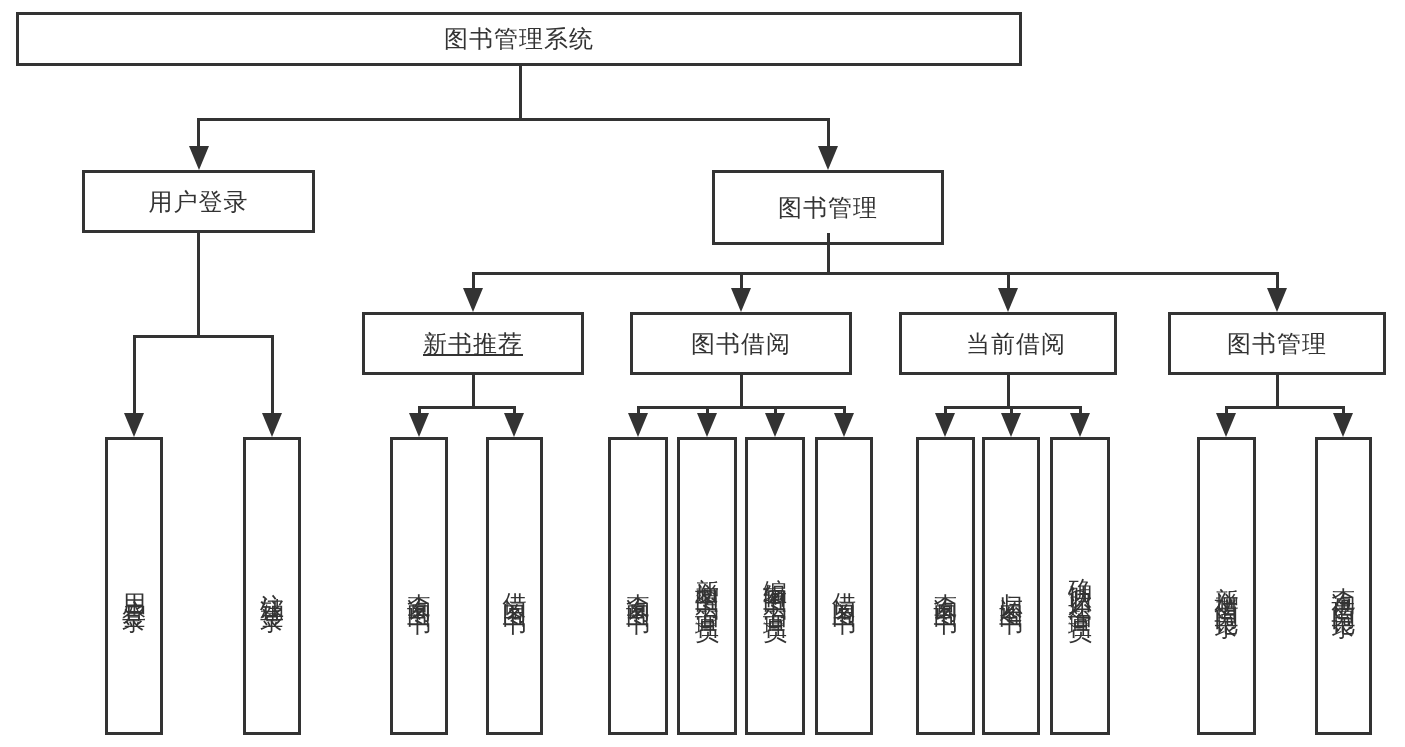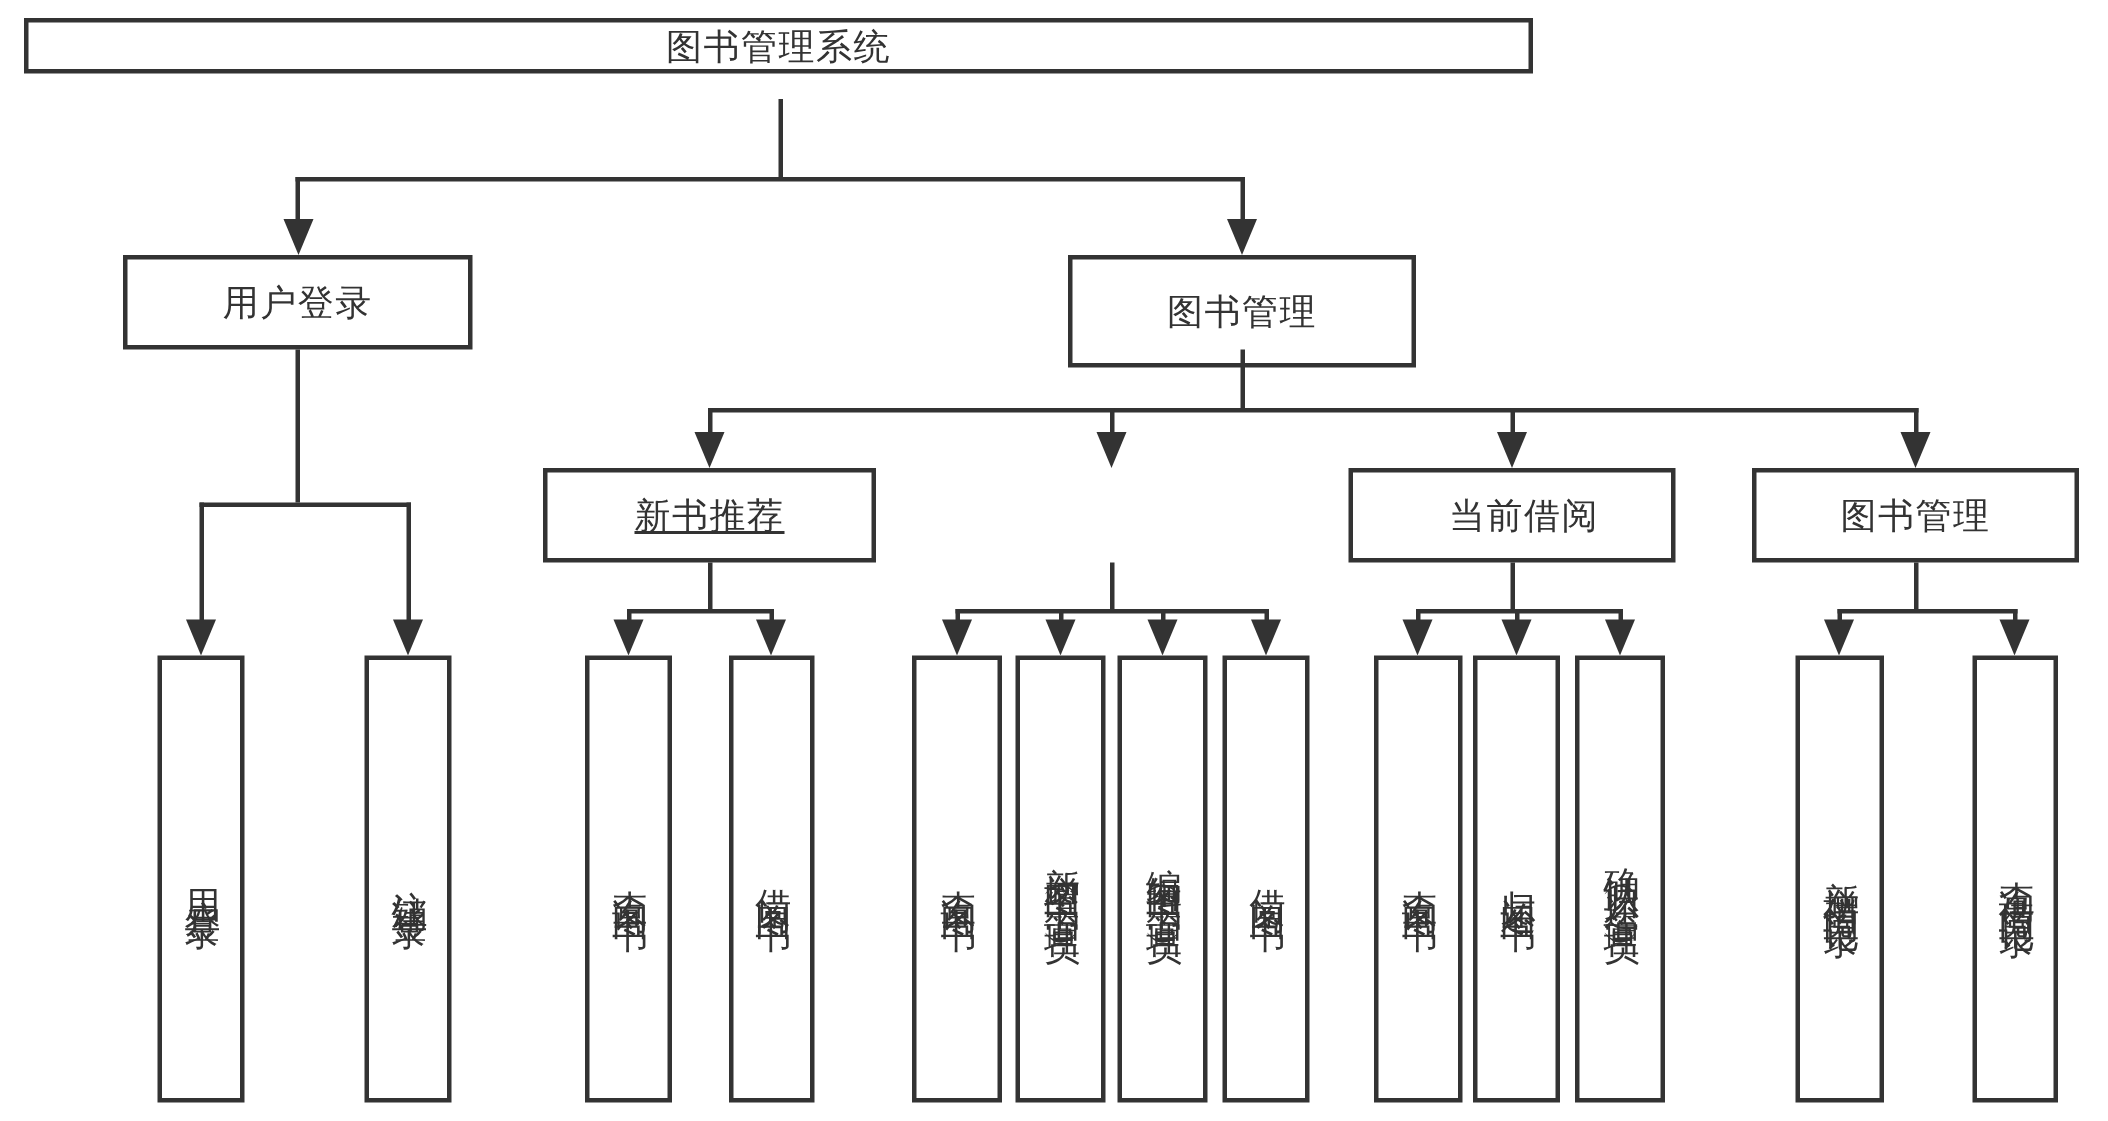--- a/index.html
+++ b/index.html
@@ -50,21 +50,21 @@
     color: #b5b5b5;
     z-index: 5;
     text-shadow: 0 0 3px #ffffff, 0 0 3px #ffffff, 1px 1px 0 #ffffff;
   }
 </style>
 </head>
 <body>
 
 <div id="stage">
 
-  <div class="box" style="left:16px; top:12px; width:1006px; height:37px;">图书管理系统</div>
+  <div class="box" style="left:16px; top:12px; width:1006px; height:54px;">图书管理系统</div>
 
   <div class="vline" style="left:519px; top:66px; height:52px;"></div>
   <div class="hline" style="left:197px; top:118px; width:633px;"></div>
   <div class="vline" style="left:197px; top:118px; height:32px;"></div>
   <div class="arr" style="left:189px; top:146px;"></div>
   <div class="vline" style="left:827px; top:118px; height:32px;"></div>
   <div class="arr" style="left:818px; top:146px;"></div>
 
   <div class="box" style="left:82px; top:170px; width:233px; height:63px;">用户登录</div>
   <div class="box" style="left:712px; top:170px; width:232px; height:75px;">图书管理</div>
@@ -81,20 +81,21 @@
   <div class="vline" style="left:472px; top:272px; height:18px;"></div>
   <div class="arr" style="left:463px; top:288px;"></div>
   <div class="vline" style="left:740px; top:272px; height:18px;"></div>
   <div class="arr" style="left:731px; top:288px;"></div>
   <div class="vline" style="left:1007px; top:272px; height:18px;"></div>
   <div class="arr" style="left:998px; top:288px;"></div>
   <div class="vline" style="left:1276px; top:272px; height:18px;"></div>
   <div class="arr" style="left:1267px; top:288px;"></div>
 
   <div class="box" style="left:362px; top:312px; width:222px; height:63px;text-decoration:underline;">新书推荐</div>
+  <div class="box" style="left:630px; top:312px; width:222px; height:63px;">图书借阅</div>
   <div class="box" style="left:899px; top:312px; width:218px; height:63px;padding-left:16px;">当前借阅</div>
   <div class="box" style="left:1168px; top:312px; width:218px; height:63px;">图书管理</div>
 
   <div class="vline" style="left:472px; top:375px; height:31px;"></div>
   <div class="hline" style="left:418px; top:406px; width:98px;"></div>
   <div class="vline" style="left:418px; top:406px; height:10px;"></div>
   <div class="arr" style="left:409px; top:413px;"></div>
   <div class="vline" style="left:513px; top:406px; height:10px;"></div>
   <div class="arr" style="left:504px; top:413px;"></div>
 

